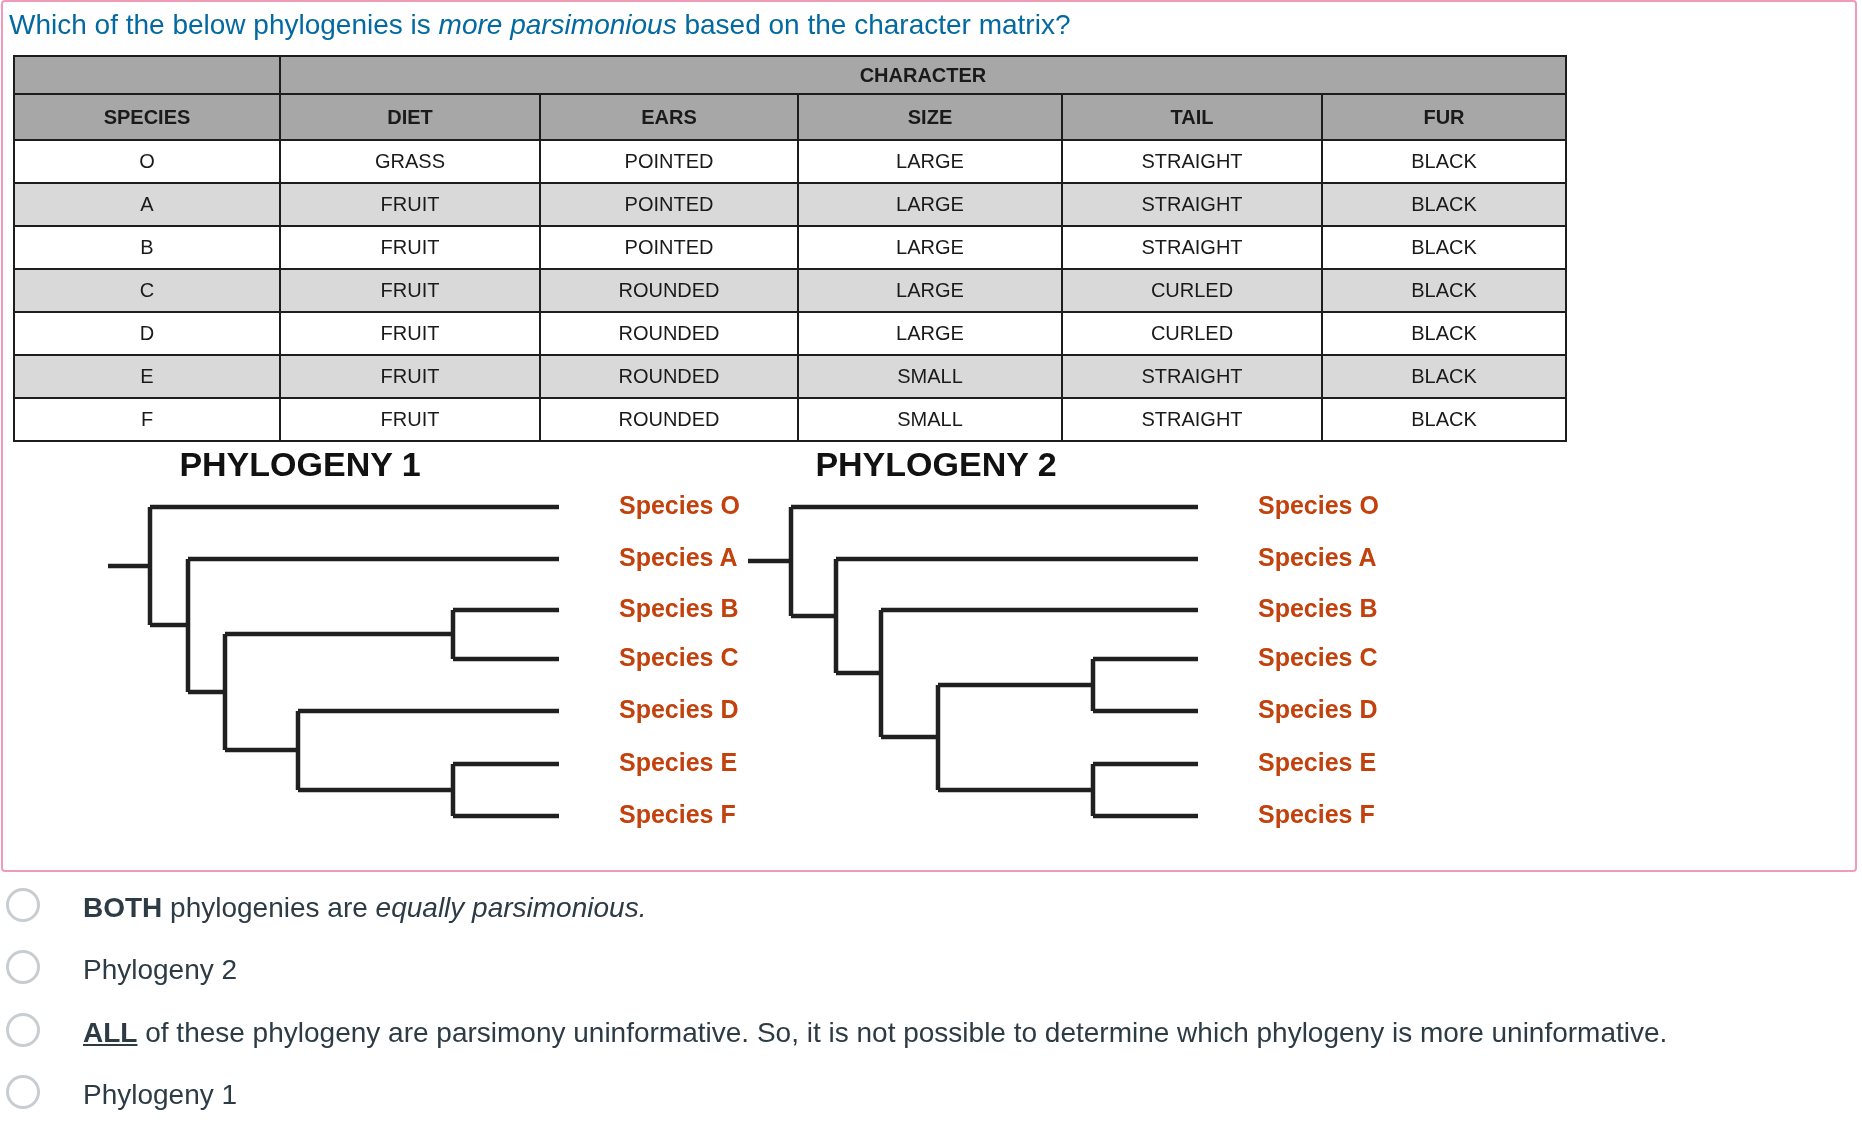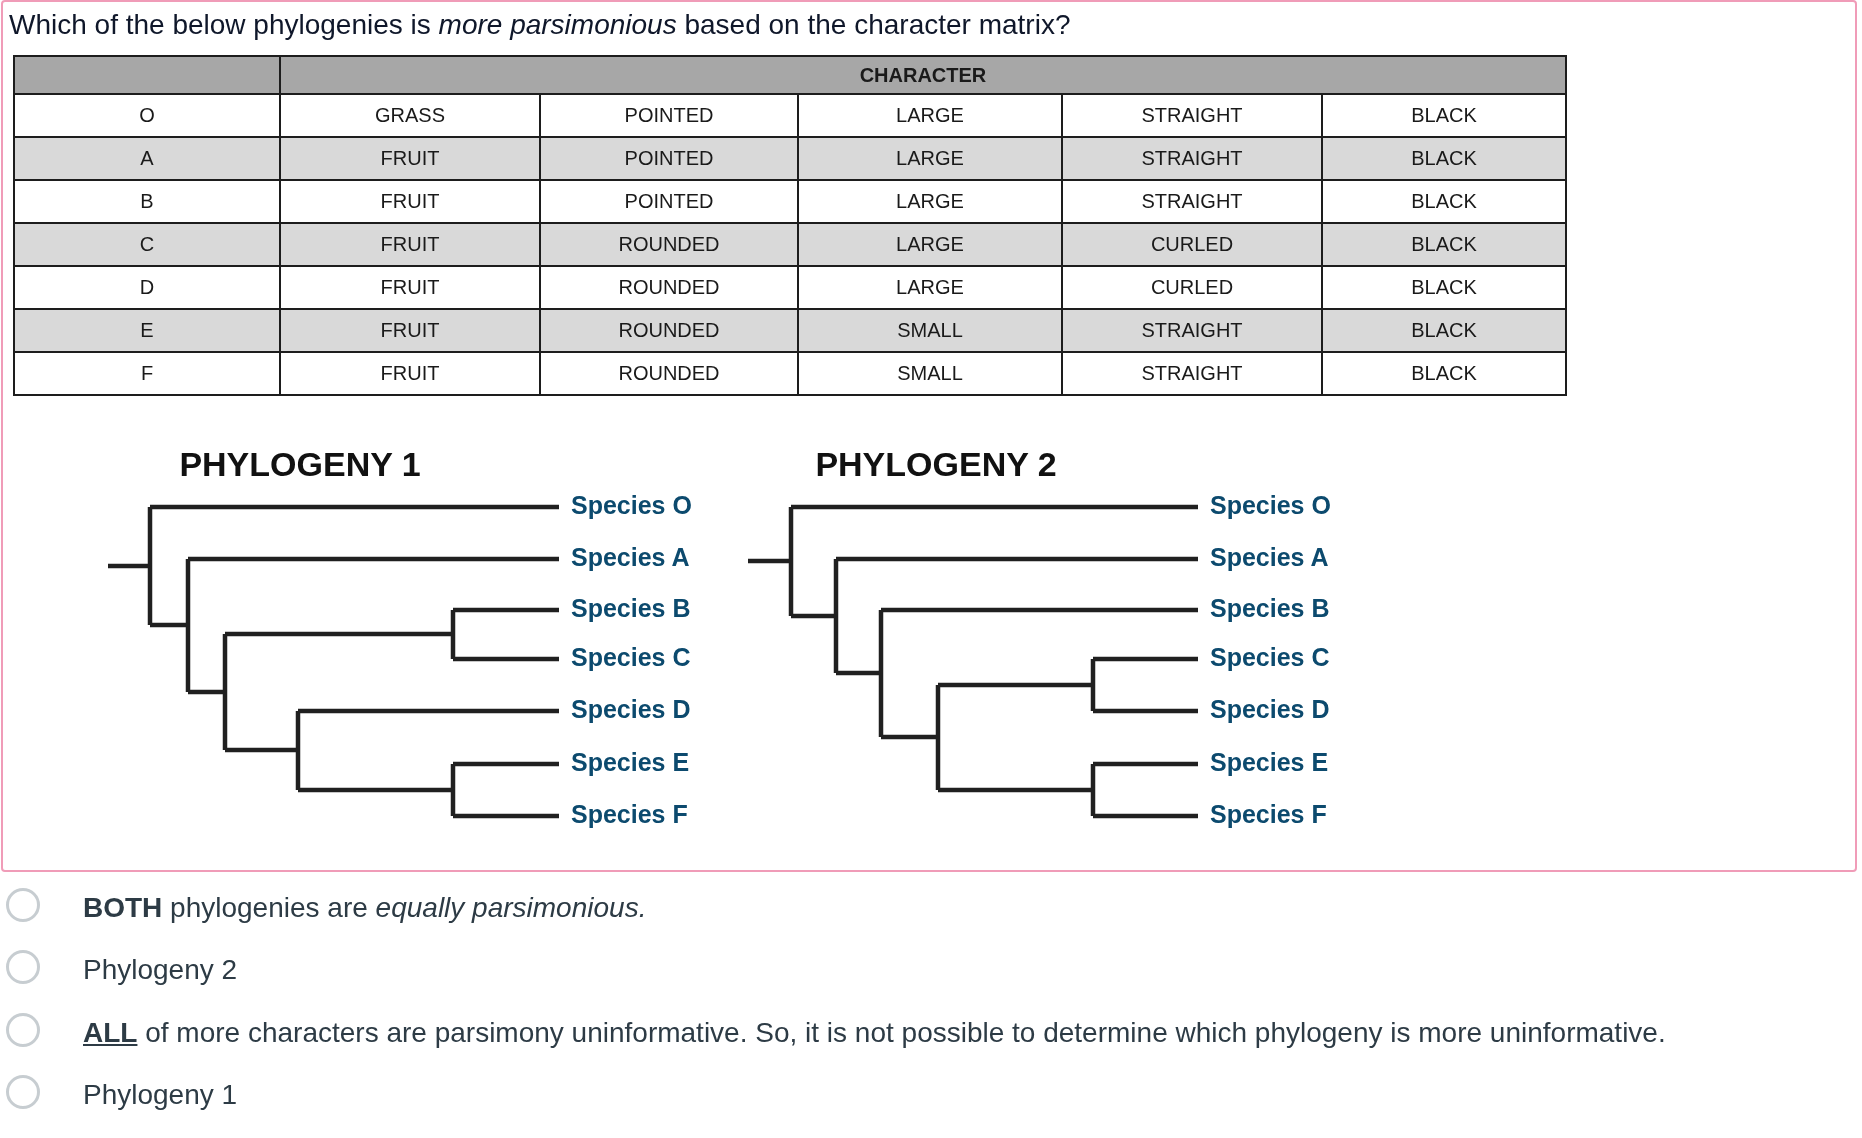--- a/index.html
+++ b/index.html
@@ -2,39 +2,39 @@
 <html><head>
 <meta charset="utf-8">
 <style>
   html,body{margin:0;padding:0;background:#ffffff;}
   body{width:1862px;height:1138px;position:relative;overflow:hidden;
        font-family:"Liberation Sans", sans-serif;color:#2D3B45;}
 
   
   .question-box{position:absolute;left:1px;top:0;width:1856px;height:872px;
     border:2px solid #F09CB8;border-radius:4px;background:#ffffff;box-sizing:border-box;}
-  .question-text{position:absolute;left:6px;top:6px;font-size:28px;line-height:34px;color:#0f172a;white-space:nowrap;}
+  .question-text{position:absolute;left:6px;top:6px;font-size:28px;line-height:34px;color:#0369a1;white-space:nowrap;}
 
   
   table.matrix{position:absolute;left:10px;top:53px;border-collapse:collapse;table-layout:fixed;
     font-size:20px;color:#1a1a1a;}
   table.matrix th, table.matrix td{border:2px solid #1d1d1d;text-align:center;vertical-align:middle;
     padding:4px;overflow:hidden;white-space:nowrap;}
   table.matrix .hdr{background:#A7A7A7;font-weight:700;}
   table.matrix tr.char-row th{height:28px;}
   table.matrix tr.colhead-row th{height:36px;}
   table.matrix tbody td{height:33px;background:#ffffff;font-weight:400;}
   table.matrix tbody tr.alt td{background:#D9D9D9;}
 
   
   svg.trees{position:absolute;left:0;top:0;pointer-events:none;}
   .tree-title{position:absolute;transform:translateX(-50%);font-size:34px;line-height:36px;
     font-weight:700;color:#111;white-space:nowrap;}
   .tip-label{position:absolute;transform:translateY(-54%);font-size:25px;font-weight:700;
-    color:#0c4a6e;white-space:nowrap;}
+    color:#c2410c;white-space:nowrap;margin-left:48px;}
 
   
   .option-row{position:absolute;left:6px;display:flex;height:40px;}
   .radio{width:34px;height:34px;border:3px solid #C7CDD1;border-radius:50%;
     background:#fff;box-sizing:border-box;flex:0 0 auto;margin-right:43px;cursor:pointer;}
   .option-label{font-size:28px;line-height:40px;color:#2D3B45;white-space:nowrap;}
 </style>
 </head>
 <body>
 
@@ -49,20 +49,28 @@
         <col style="width:258px">
       <col style="width:264px">
         <col style="width:260px">
         <col style="width:244px">
     </colgroup>
     <thead>
       <tr class="char-row">
         <th class="hdr"></th>
         <th class="hdr" colspan="5">CHARACTER</th>
       </tr>
+      <tr class="colhead-row" id="col-header-row">
+          <th class="hdr">SPECIES</th>
+          <th class="hdr">DIET</th>
+          <th class="hdr">EARS</th>
+          <th class="hdr">SIZE</th>
+          <th class="hdr">TAIL</th>
+          <th class="hdr">FUR</th>
+        </tr>
     </thead>
     <tbody id="matrix-body">
         <tr>
           <td>O</td>
           <td>GRASS</td>
           <td>POINTED</td>
           <td>LARGE</td>
           <td>STRAIGHT</td>
           <td>BLACK</td>
         </tr>
@@ -156,18 +164,18 @@
 <div class="option-row" style="top:888px;">
   <span class="radio"></span>
   <span class="option-label"><span style="font-weight: 700;">BOTH</span><span> phylogenies are </span><span style="font-style: italic;">equally parsimonious.</span></span>
 </div>
 <div class="option-row" style="top:950px;">
   <span class="radio"></span>
   <span class="option-label"><span>Phylogeny 2</span></span>
 </div>
 <div class="option-row" style="top:1013px;">
   <span class="radio"></span>
-  <span class="option-label"><span style="font-weight: 700; text-decoration: underline;">ALL</span><span> of more characters are </span><span style="font-weight: 400;">parsimony uninformative.</span><span> So, it is not possible to determine which phylogeny is more uninformative.</span></span>
+  <span class="option-label"><span style="font-weight: 700; text-decoration: underline;">ALL</span><span> of these phylogeny are </span><span style="font-weight: 400;">parsimony uninformative.</span><span> So, it is not possible to determine which phylogeny is more uninformative.</span></span>
 </div>
 <div class="option-row" style="top:1075px;">
   <span class="radio"></span>
   <span class="option-label"><span>Phylogeny 1</span></span>
 </div>
 
 </body></html>

